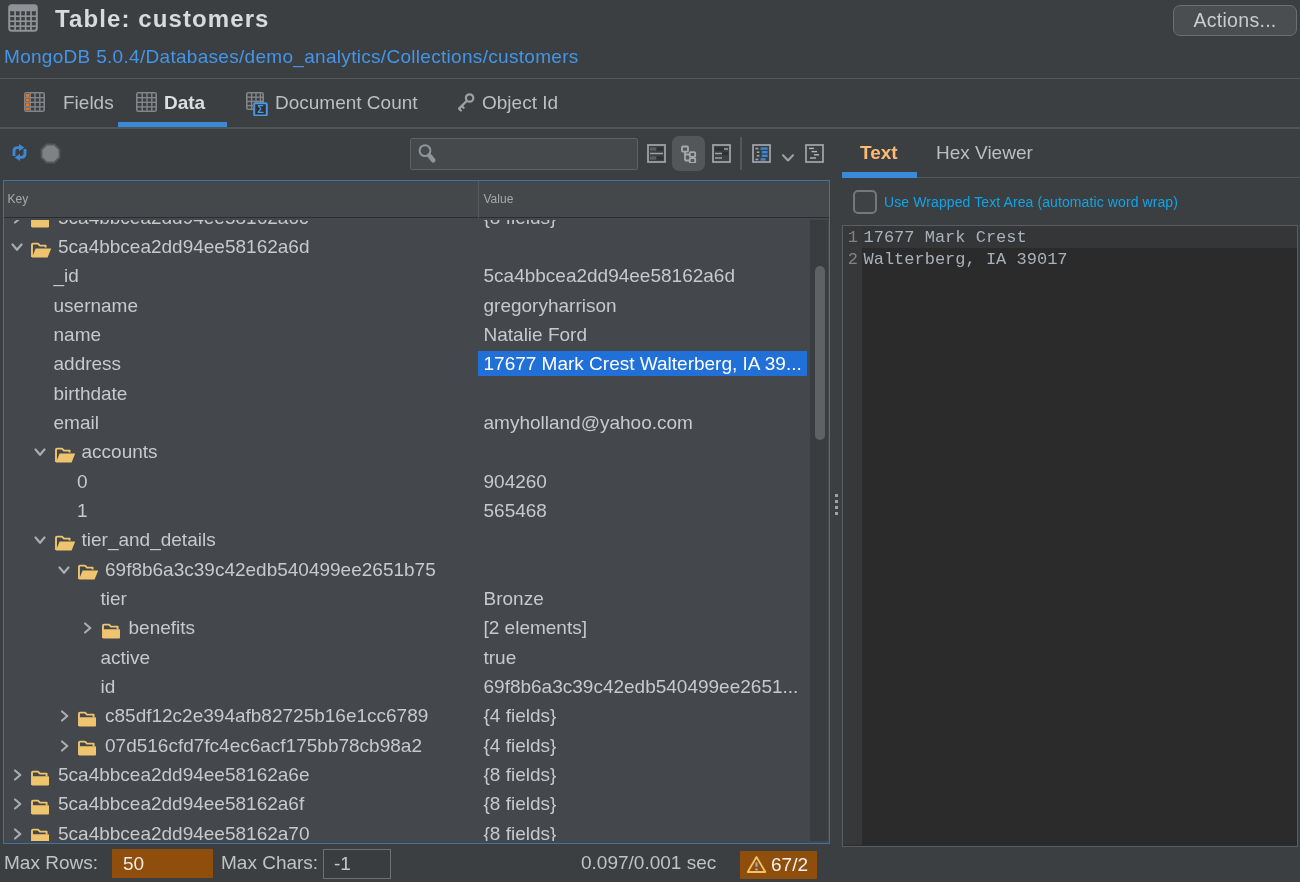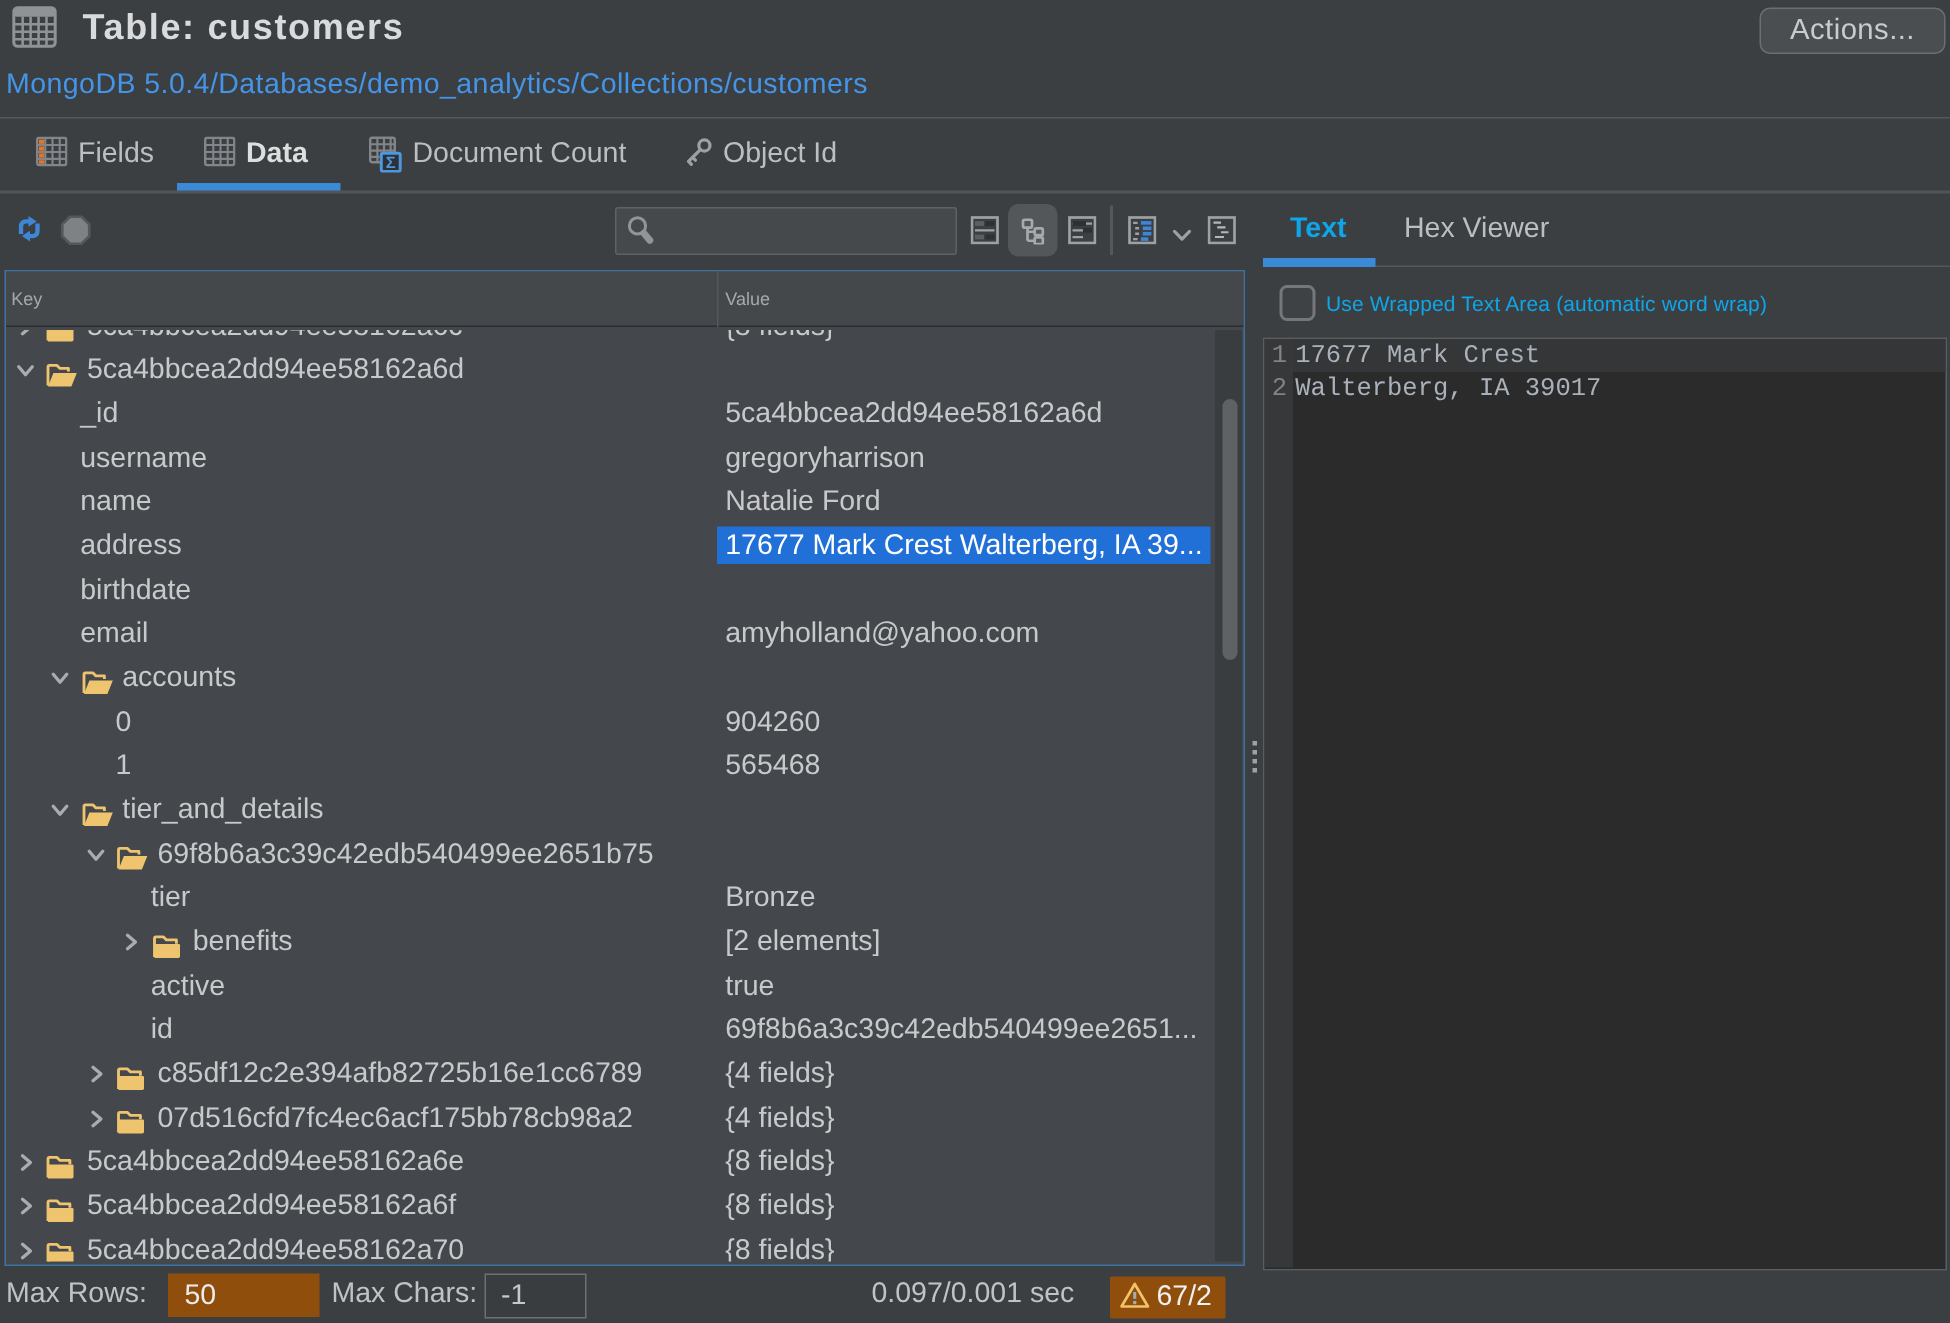--- a/index.html
+++ b/index.html
@@ -32,21 +32,21 @@
 .tr .fo { top:6.5px; }
 .kt, .vt { position:absolute; top:0; height:29.2px; line-height:28px; font-size:19px; color:#C7C9CB; white-space:pre; }
 .vt { left:479.5px; }
 .vsel { position:absolute; left:473.5px; top:0.5px; width:329px; height:25.5px; line-height:25px; background:#2070D8; color:#FFFFFF; font-size:19px; padding-left:6px; white-space:pre; }
 #strip { position:absolute; left:805.5px; top:38.5px; width:18.5px; height:621.5px; background:#3A3D40; }
 #thumb { position:absolute; left:811px; top:84.5px; width:9.5px; height:174px; background:#5E6265; border-radius:5px; }
 
 .dot { position:absolute; left:834.5px; width:3px; height:3px; background:#9EA2A5; }
 
 #rtabs { left:842px; top:138px; width:400px; height:30px; line-height:30px; font-size:19px; white-space:nowrap; }
-#texttab { position:absolute; left:18px; font-weight:bold; color:#0ea5e9; }
+#texttab { position:absolute; left:18px; font-weight:bold; color:#fdba74; }
 #hextab { position:absolute; left:94px; color:#BCBEC1; }
 #rline { left:842px; top:176.8px; width:458px; height:1.4px; background:#54575A; }
 #textul { left:842px; top:172.3px; width:75px; height:5.8px; background:#3B8AD8; }
 #cb { left:853px; top:190px; width:24px; height:24px; border:2px solid #74787B; border-radius:5px; background:#3F4244; }
 #cblabel { left:884px; top:190px; height:24px; line-height:24px; font-size:14px; color:#0ea5e9; letter-spacing:0.1px; }
 #editor { left:842px; top:225px; width:455.5px; height:622px; border:1.5px solid #5B5E61; background:#2B2B2B; }
 #gutter { position:absolute; left:0; top:0; width:19px; height:619px; background:#36383A; }
 #hl1 { position:absolute; left:19px; top:0; right:0; height:22.3px; background:#343638; }
 .lnum { position:absolute; width:15px; text-align:right; font-family:"Liberation Mono",monospace; font-size:17px; color:#808486; line-height:22.3px; }
 .eline { position:absolute; left:20.5px; font-family:"Liberation Mono",monospace; font-size:17px; color:#A9B1BA; line-height:22.3px; white-space:pre; }
@@ -87,21 +87,21 @@
 <line x1="1" y1="5.7" x2="20" y2="5.7"></line>
         <line x1="1" y1="10.3" x2="20" y2="10.3"></line>
         <line x1="1" y1="14.9" x2="20" y2="14.9"></line>
 </g>
 <g fill="#E2772B">
 <rect x="2" y="2" width="3.4" height="2.9"></rect>
         <rect x="2" y="6.6" width="3.4" height="2.9"></rect>
         <rect x="2" y="11.2" width="3.4" height="2.9"></rect>
         <rect x="2" y="15.8" width="3.4" height="2.4"></rect>
 </g>
-    </svg><span style="margin-left:7px">Fields</span></div>
+    </svg><span style="margin-left:18px">Fields</span></div>
 <div class="abs tab" style="left:136px;color:#DCDEE0;font-weight:bold"><svg width="21" height="20" viewBox="0 0 21 20">
 <rect x="0.8" y="0.8" width="19.4" height="18.4" rx="1.5" fill="none" stroke="#82868A" stroke-width="1.6"></rect>
 <g stroke="#82868A" stroke-width="1.4">
 <line x1="6.2" y1="1" x2="6.2" y2="19"></line>
         <line x1="11" y1="1" x2="11" y2="19"></line>
         <line x1="15.8" y1="1" x2="15.8" y2="19"></line>
 <line x1="1" y1="5.7" x2="20" y2="5.7"></line>
         <line x1="1" y1="10.3" x2="20" y2="10.3"></line>
         <line x1="1" y1="14.9" x2="20" y2="14.9"></line>
 </g>

